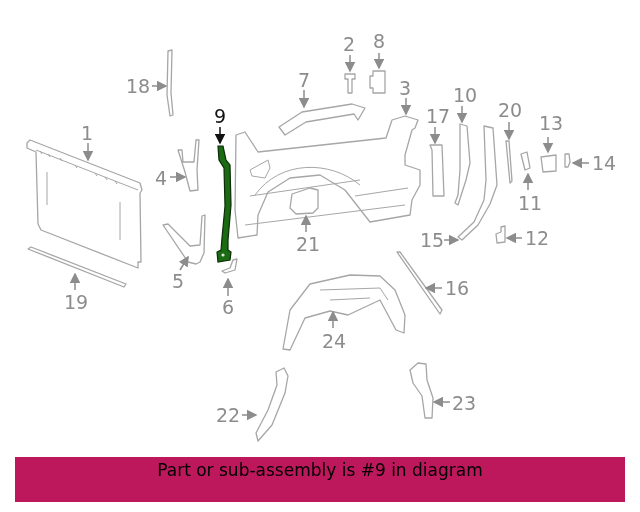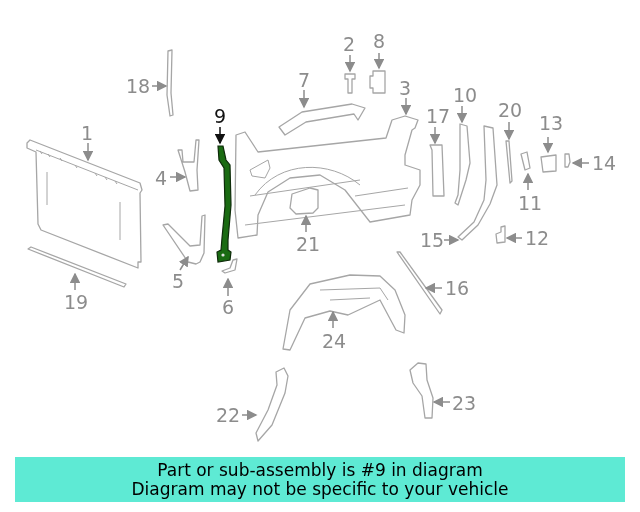--- a/index.html
+++ b/index.html
@@ -5,21 +5,21 @@
   html, body { margin: 0; padding: 0; background: #ffffff; }
   body { width: 640px; height: 512px; position: relative; overflow: hidden; font-family: "DejaVu Sans", sans-serif; }
   #diagram { position: absolute; left: 0; top: 0; width: 640px; height: 455px; }
   .lbl { font-family: "DejaVu Sans", sans-serif; font-size: 19px; fill: #8c8c8c; }
   .lbl-hl { fill: #111111; }
   .part { fill: #ffffff; stroke: #a6a6a6; stroke-width: 1.3; stroke-linejoin: round; }
   .thin { fill: none; stroke: #a6a6a6; stroke-width: 1; }
   .arrow { stroke: #8c8c8c; stroke-width: 1.5; fill: none; }
   .ahead { fill: #8c8c8c; }
   .hl-part { fill: #1a6b12; stroke: #0d2b09; stroke-width: 1.2; }
-  #banner { position: absolute; left: 15px; top: 457px; width: 610px; height: 45px; background: #5eead4; color: #000; text-align: center; font-family: "DejaVu Sans", sans-serif; font-size: 17px; line-height: 19px; padding-top: 4px; box-sizing: border-box; }
+  #banner { position: absolute; left: 15px; top: 457px; width: 610px; height: 45px; background: #be185d; color: #000; text-align: center; font-family: "DejaVu Sans", sans-serif; font-size: 17px; line-height: 19px; padding-top: 4px; box-sizing: border-box; }
   #banner div { white-space: nowrap; }
 </style>
 </head>
 <body>
 
 <svg id="diagram" viewBox="0 0 640 455" xmlns="http://www.w3.org/2000/svg">
   <defs>
     <marker id="ah" markerWidth="7" markerHeight="7" refX="6" refY="3.5" orient="auto">
       <path d="M0,0 L7,3.5 L0,7 z" class="ahead"></path>
     </marker>
@@ -225,14 +225,13 @@
       <line class="arrow" x1="450" y1="402" x2="434" y2="402" marker-end="url(#ah)"></line>
     </g>
   <g>
       <text class="lbl" x="322" y="348">24</text>
       <line class="arrow" x1="333" y1="328" x2="333" y2="312" marker-end="url(#ah)"></line>
     </g>
 </svg>
 
 <div id="banner">
   <div>Part or sub-assembly is #9 in diagram</div>
-  <div>Diagram may not be specific to your vehicle</div>
 </div>
 
 </body></html>

